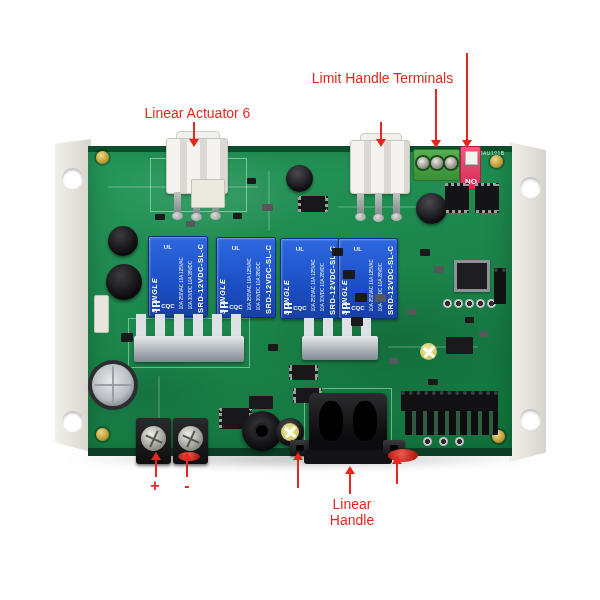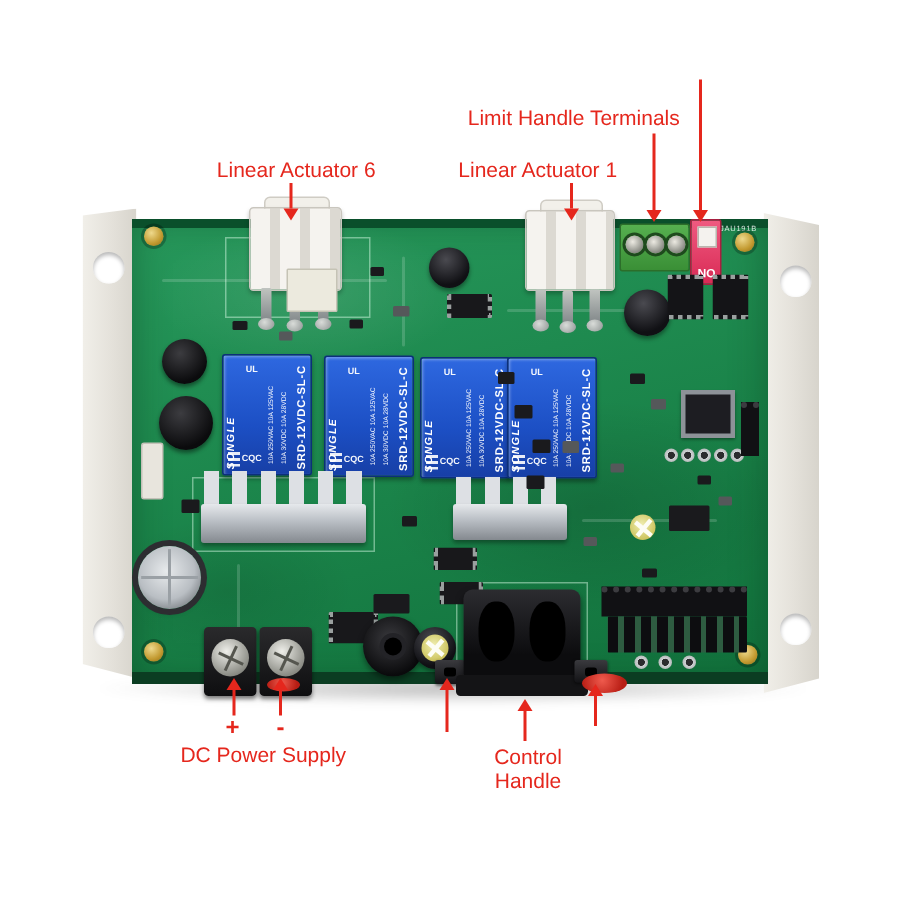--- a/index.html
+++ b/index.html
@@ -271,30 +271,28 @@
   <div class="redcap" style="left:178px;top:452px;width:22px;height:9px;"></div>
 
   <div class="arrow down" style="left:466px;top:53px;height:87px;"></div>
 
   <div class="anno" style="left:300px;top:70px;width:165px;">Limit Handle Terminals</div>
   <div class="arrow down" style="left:435px;top:89px;height:51px;"></div>
 
   <div class="anno" style="left:135px;top:105px;width:125px;">Linear Actuator 6</div>
   <div class="arrow down" style="left:193px;top:122px;height:17px;"></div>
 
-  <div class="anno" style="left:296px;top:105px;width:125px;">Linear Actuator 1</div>
   <div class="arrow down" style="left:380px;top:122px;height:17px;"></div>
 
   <div class="arrow up" style="left:297px;top:460px;height:28px;"></div>
 
-  <div class="anno" style="left:320px;top:496px;width:64px;">Control Handle</div>
+  <div class="anno" style="left:320px;top:496px;width:64px;">Linear Handle</div>
   <div class="arrow up" style="left:349px;top:474px;height:20px;"></div>
 
   <div class="arrow up" style="left:396px;top:464px;height:20px;"></div>
 
   <div class="anno big" style="left:147px;top:478px;width:16px;">+</div>
   <div class="arrow up" style="left:155px;top:460px;height:17px;"></div>
   <div class="anno big" style="left:180px;top:478px;width:14px;">-</div>
   <div class="arrow up" style="left:186px;top:460px;height:17px;"></div>
 
-  <div class="anno" style="left:103px;top:495px;width:145px;">DC Power Supply</div>
 
 </div>
 
 </body></html>

